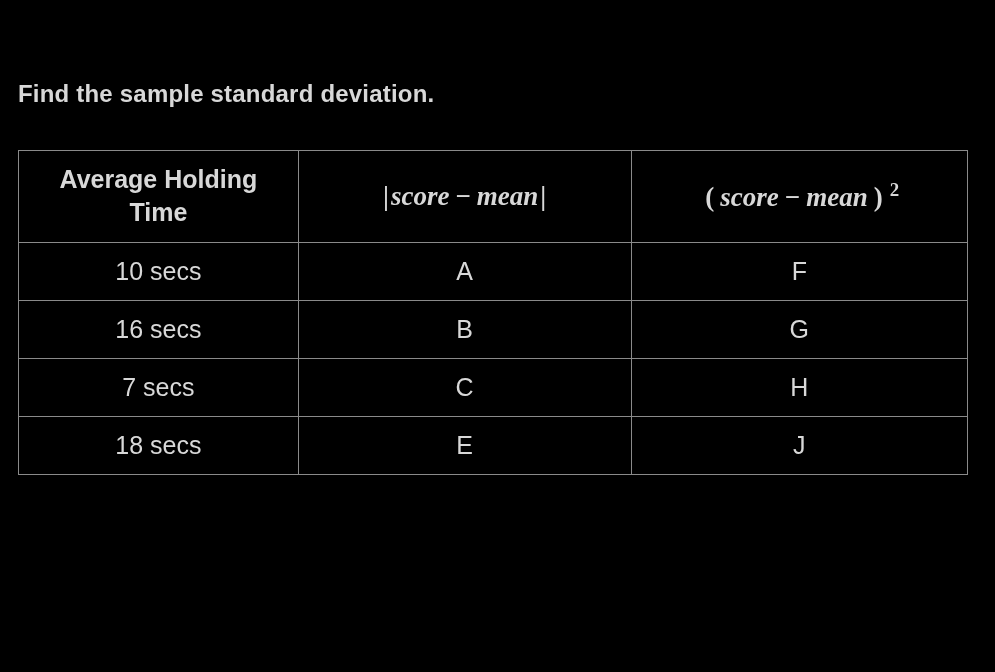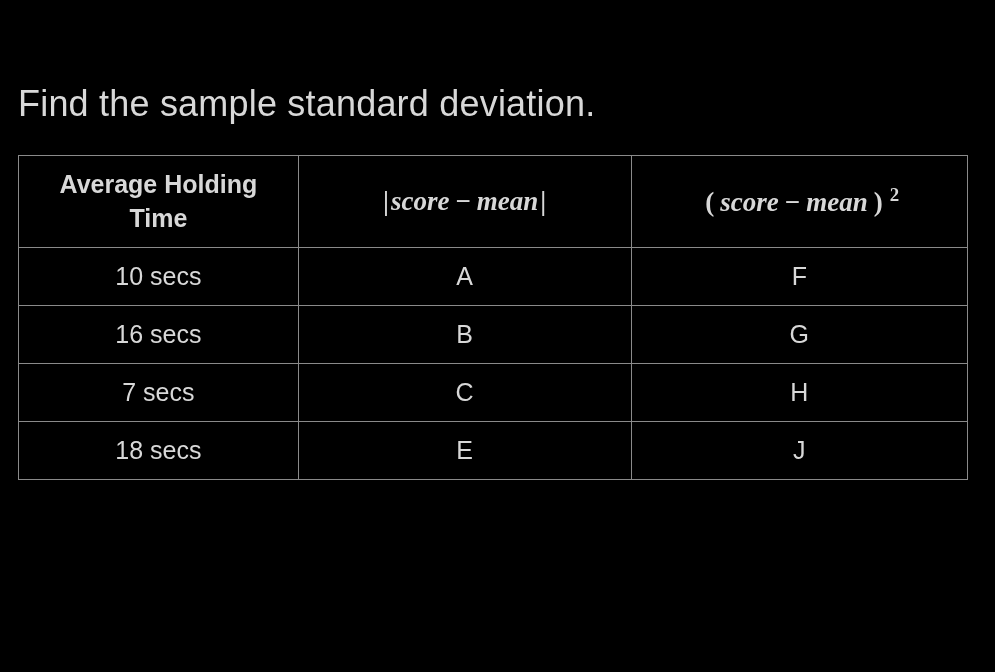--- a/index.html
+++ b/index.html
@@ -18,25 +18,25 @@
   }
   .intro {
     font-size: 27px;
     line-height: 1.6;
     font-weight: 400;
     letter-spacing: 0.2px;
     margin-bottom: 12px;
     color: #d8d8d8;
   }
   .instruction {
-    font-size: 36px;
+    font-size: 24px;
     line-height: 1.6;
-    font-weight: 400;
+    font-weight: 700;
     letter-spacing: 0.2px;
-    margin-bottom: 22px;
+    margin-bottom: 36px;
     color: #d8d8d8;
   }
   table {
     border-collapse: collapse;
     width: 950px;
   }
   th, td {
     border: 1px solid #8a8a8a;
     text-align: center;
     vertical-align: middle;

